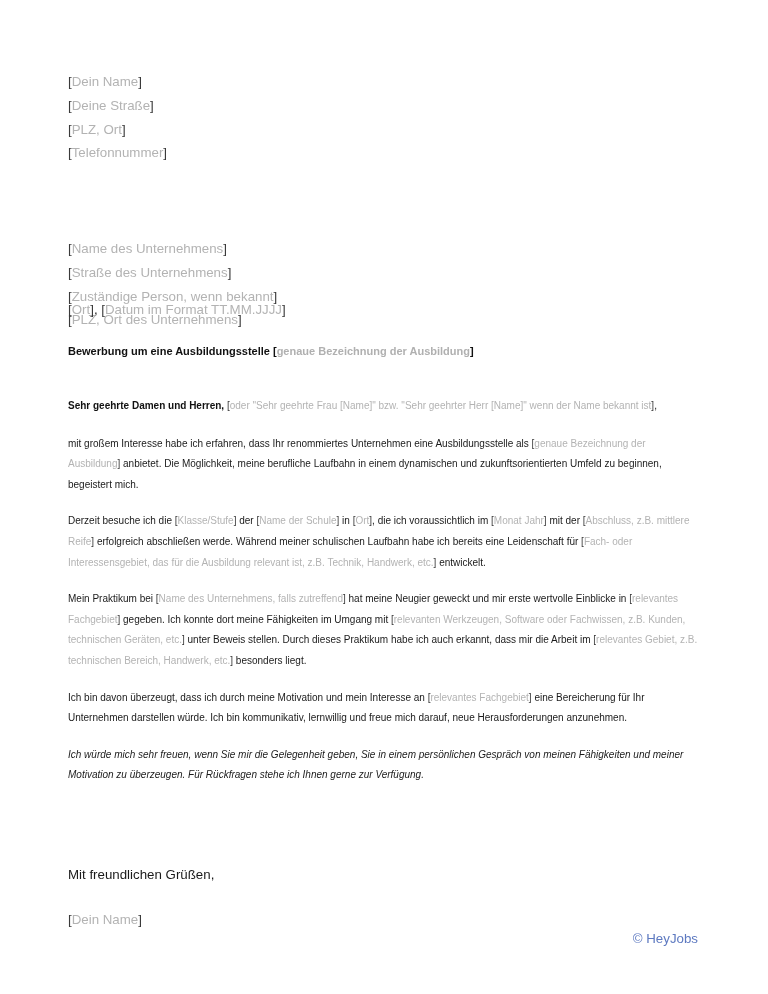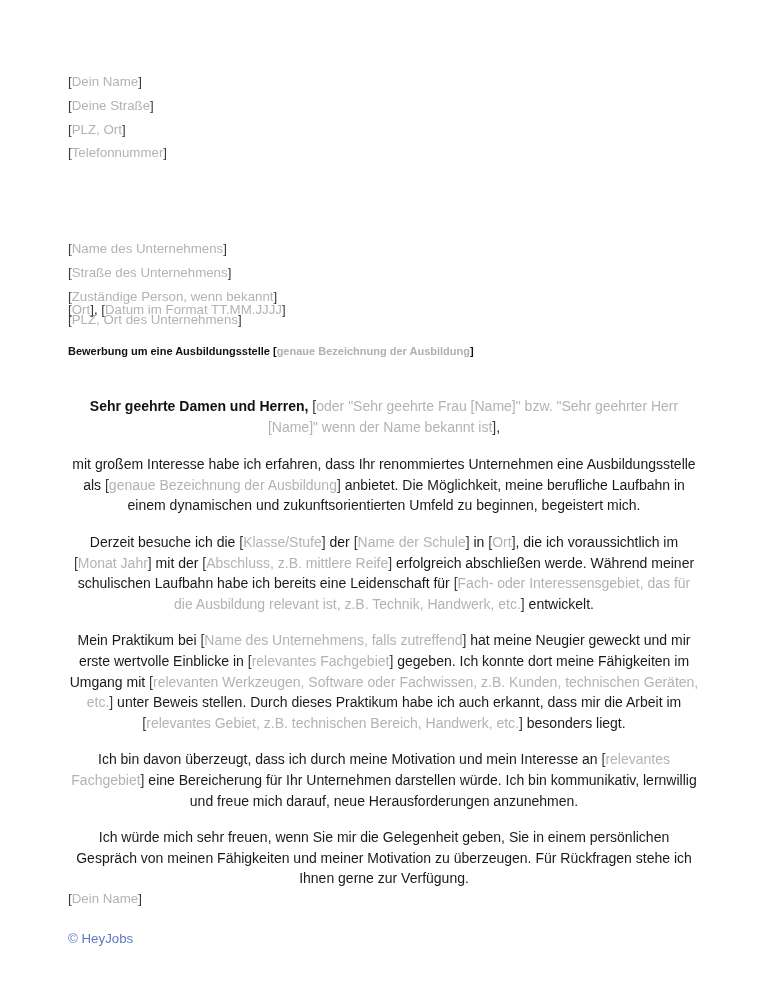--- a/index.html
+++ b/index.html
@@ -88,30 +88,31 @@
   }
 
   
   .body-block {
     position: absolute;
     top: 396px;
     left: 0;
     width: 632px;
   }
   .para {
-    font-size: 14px;
+    font-size: 10px;
     line-height: 20.6px;
     margin: 0 0 16px 0;
-    text-align: center;
+    text-align: left;
   }
   .para.salutation {
     margin-bottom: 17px;
   }
   .para.closing-gap {
     margin-bottom: 0;
+    font-style: italic;
   }
 
   
   .closing {
     position: absolute;
     top: 865px;
     left: 0;
     width: 400px;
     font-size: 13.3px;
     line-height: 20.6px;
@@ -119,21 +120,21 @@
   .closing .signature-name {
     margin-top: 24px;
   }
 
   
   .footer {
     position: absolute;
     top: 930px;
     left: 0;
     width: 630px;
-    text-align: left;
+    text-align: right;
     font-size: 13.3px;
     line-height: 18px;
     color: #5d79c0;
   }
   .footer .copy-glyph {
     display: inline;
   }
 </style>
 </head>
 <body>
@@ -166,19 +167,20 @@
 
       <p class="para"><span>mit großem Interesse habe ich erfahren, dass Ihr renommiertes Unternehmen eine Ausbildungsstelle als </span><span class="brk">[</span><span class="ph">genaue Bezeichnung der Ausbildung</span><span class="brk">]</span><span> anbietet. Die Möglichkeit, meine berufliche Laufbahn in einem dynamischen und zukunftsorientierten Umfeld zu beginnen, begeistert mich.</span></p>
       <p class="para"><span>Derzeit besuche ich die </span><span class="brk">[</span><span class="ph">Klasse/Stufe</span><span class="brk">]</span><span> der </span><span class="brk">[</span><span class="ph">Name der Schule</span><span class="brk">]</span><span> in </span><span class="brk">[</span><span class="ph">Ort</span><span class="brk">]</span><span>, die ich voraussichtlich im </span><span class="brk">[</span><span class="ph">Monat Jahr</span><span class="brk">]</span><span> mit der </span><span class="brk">[</span><span class="ph">Abschluss, z.B. mittlere Reife</span><span class="brk">]</span><span> erfolgreich abschließen werde. Während meiner schulischen Laufbahn habe ich bereits eine Leidenschaft für </span><span class="brk">[</span><span class="ph">Fach- oder Interessensgebiet, das für die Ausbildung relevant ist, z.B. Technik, Handwerk, etc.</span><span class="brk">]</span><span> entwickelt.</span></p>
       <p class="para"><span>Mein Praktikum bei </span><span class="brk">[</span><span class="ph">Name des Unternehmens, falls zutreffend</span><span class="brk">]</span><span> hat meine Neugier geweckt und mir erste wertvolle Einblicke in </span><span class="brk">[</span><span class="ph">relevantes Fachgebiet</span><span class="brk">]</span><span> gegeben. Ich konnte dort meine Fähigkeiten im Umgang mit </span><span class="brk">[</span><span class="ph">relevanten Werkzeugen, Software oder Fachwissen, z.B. Kunden, technischen Geräten, etc.</span><span class="brk">]</span><span> unter Beweis stellen. Durch dieses Praktikum habe ich auch erkannt, dass mir die Arbeit im </span><span class="brk">[</span><span class="ph">relevantes Gebiet, z.B. technischen Bereich, Handwerk, etc.</span><span class="brk">]</span><span> besonders liegt.</span></p>
       <p class="para"><span>Ich bin davon überzeugt, dass ich durch meine Motivation und mein Interesse an </span><span class="brk">[</span><span class="ph">relevantes Fachgebiet</span><span class="brk">]</span><span> eine Bereicherung für Ihr Unternehmen darstellen würde. Ich bin kommunikativ, lernwillig und freue mich darauf, neue Herausforderungen anzunehmen.</span></p>
       <p class="para closing-gap"><span>Ich würde mich sehr freuen, wenn Sie mir die Gelegenheit geben, Sie in einem persönlichen Gespräch von meinen Fähigkeiten und meiner Motivation zu überzeugen. Für Rückfragen stehe ich Ihnen gerne zur Verfügung.</span></p>
 
     </div>
 
     <div class="closing">
+      <div>Mit freundlichen Grüßen,</div>
       <div class="signature-name"><span class="brk">[</span><span class="ph">Dein Name</span><span class="brk">]</span></div>
     </div>
 
     <div class="footer"><span class="copy-glyph">©</span>&nbsp;<span>HeyJobs</span></div>
 
   </div>
 </div>
 
 </body></html>

